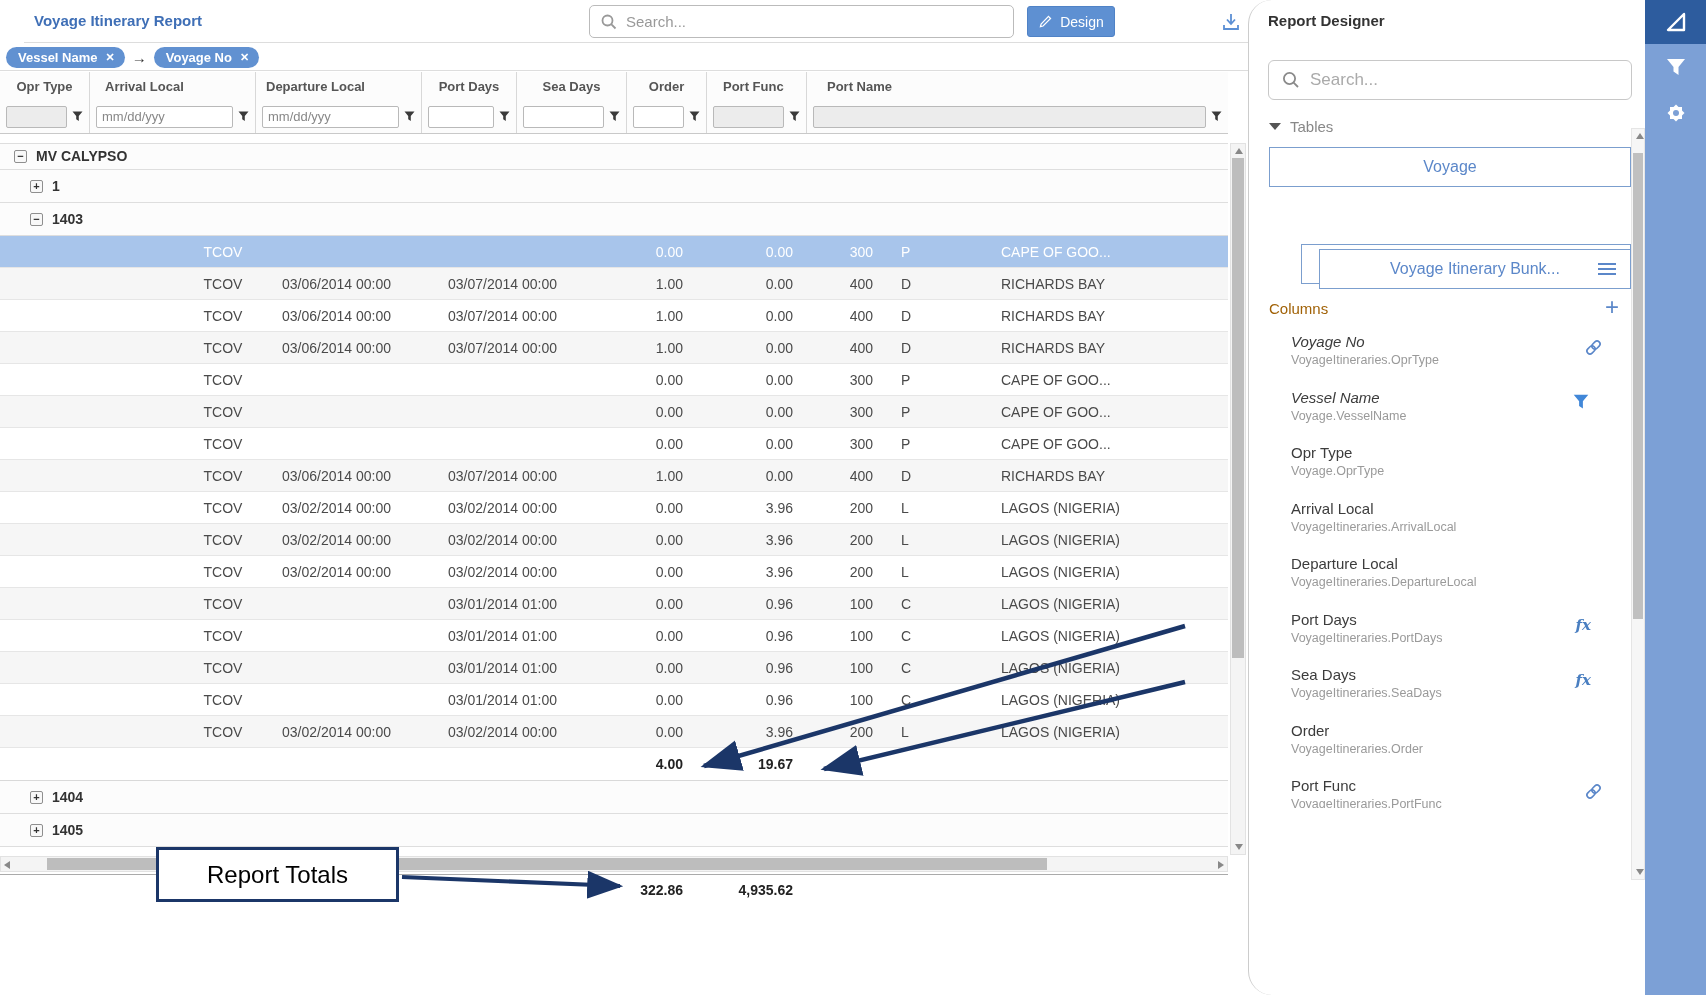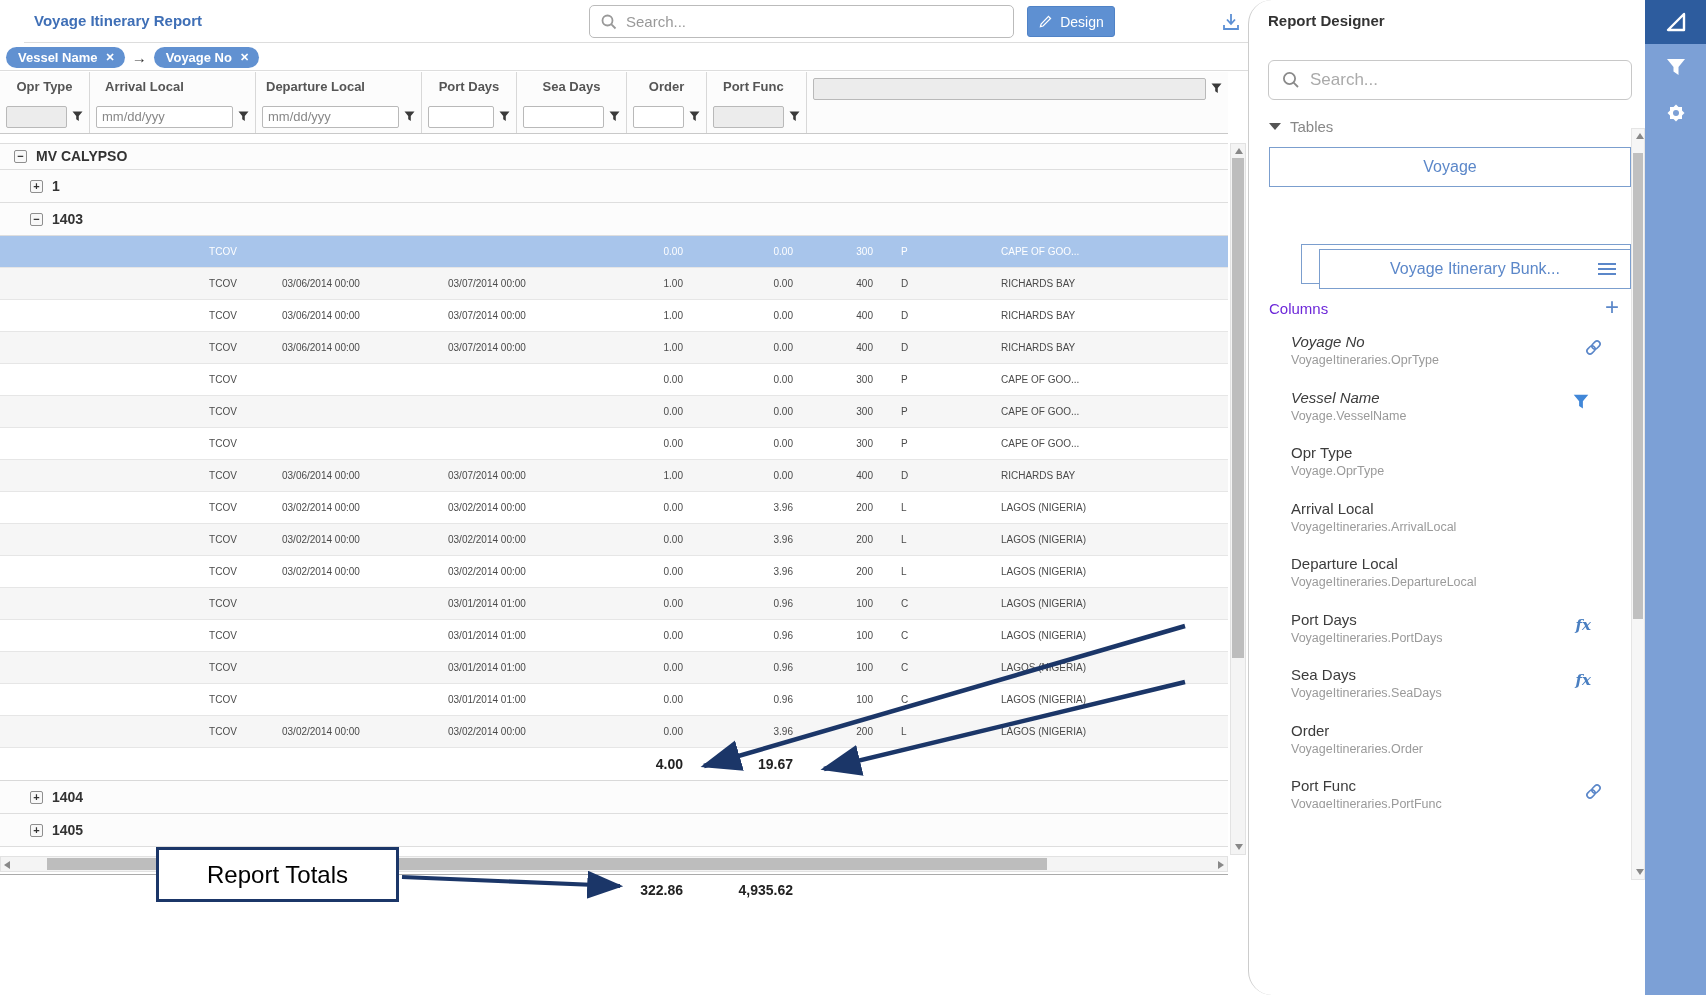--- a/index.html
+++ b/index.html
@@ -35,21 +35,21 @@
   .funnel { flex:0 0 auto; cursor:pointer; display:flex; }
 
   
   .c-group { width:178px; } .c-opr { width:90px; } .c-arr { width:166px; } .c-dep { width:166px; }
   .c-pd { width:95px; } .c-sd { width:110px; } .c-ord { width:80px; } .c-pf { width:100px; } .c-pn { flex:1; min-width:0; }
   .al { padding-left:14px; } .ac { text-align:center; } .ar { text-align:right; padding-right:12px; }
 
   
   .grid-body { position:absolute; left:0; top:135px; width:1228px; height:721px; overflow:hidden; background:#fff; }
   .row { display:flex; width:100%; border-bottom:1px solid #e6e6e6; }
-  .row.data { height:32px; line-height:32px; font-size:10px; color:#4a4a4a; }
+  .row.data { height:32px; line-height:32px; font-size:14px; color:#4a4a4a; }
   .row.data.stripe { background:#f6f6f6; }
   .row.data.selected { background:#a8c5eb; color:#fff; }
   .row .cell { white-space:nowrap; overflow:hidden; }
   .row.group { height:33px; line-height:33px; background:#fcfcfc; border-bottom:1px solid #dedede; font-size:14px; font-weight:bold; color:#333; align-items:center; }
   .row.group.first { margin-top:8px; height:27px; line-height:27px; border-top:1px solid #dedede; }
   .expander { width:13px; height:13px; border:1px solid #8f8f8f; border-radius:2px; background:#f8f8f8; color:#333; font-size:11px; line-height:11px; text-align:center; display:inline-block; margin-right:9px; cursor:pointer; flex:0 0 auto; }
   .lvl0 { margin-left:14px; } .lvl1 { margin-left:30px; }
   .row.subtotal { height:33px; line-height:33px; background:#fff; font-size:14px; font-weight:bold; color:#222; border-bottom:1px solid #d9d9d9; }
 
   
@@ -70,21 +70,21 @@
   .panel { position:absolute; left:1248px; top:0; width:397px; height:995px; background:#fff; border-left:1px solid #ccc;border-radius:24px; }
   .panel-title { position:absolute; left:19px; top:12px; font-size:15px; font-weight:bold; color:#333; }
   .panel-search { position:absolute; left:19px; top:60px; width:364px; height:40px; border:1px solid #c8c8c8; border-radius:6px; display:flex; align-items:center; padding:0 12px; }
   .panel-search input { border:none; outline:none; flex:1; font-size:17px; color:#555; margin-left:9px; font-family:inherit; background:transparent; }
   .panel-search input::placeholder { color:#aaa; }
   .tables-hdr { position:absolute; left:20px; top:118px; display:flex; align-items:center; gap:9px; font-size:15px; color:#888; cursor:pointer; }
   .tri-dn { width:0; height:0; border-left:6px solid transparent; border-right:6px solid transparent; border-top:7px solid #555; }
   .tbl-box { position:absolute; height:40px; border:1px solid #7b9ece; background:#fff; color:#5b87c9; font-size:16px; display:flex; align-items:center; justify-content:center; cursor:pointer; }
   .tbl-box .ham { position:absolute; right:14px; top:13px; width:18px; }
   .ham i { display:block; height:2px; background:#5b87c9; margin-bottom:3px; }
-  .cols-hdr { position:absolute; left:20px; top:300px; font-size:15px; color:#6d28d9; }
+  .cols-hdr { position:absolute; left:20px; top:300px; font-size:15px; color:#a16207; }
   .cols-plus { position:absolute; left:356px; top:295px; font-size:24px; color:#5b87c9; cursor:pointer; line-height:24px; }
   .cols-list { position:absolute; left:0; top:330px; width:382px; height:478px; overflow:hidden; }
   .col-item { position:relative; height:55.5px; padding-left:42px; cursor:pointer; }
   .col-name { font-size:15px; color:#3c3c3c; padding-top:3px; }
   .col-name.it { font-style:italic; }
   .col-path { font-size:12.5px; color:#9a9a9a; margin-top:3px; }
   .col-icon { position:absolute; right:36px; top:8px; }
   .fx { font-family:"DejaVu Serif", serif; font-style:italic; font-weight:bold; color:#4a7fc1; font-size:15px; }
   .pscroll { position:absolute; left:382px; top:128px; width:14px; height:752px; background:#f6f6f6; border:1px solid #e5e5e5; }
   .pthumb { position:absolute; left:1px; top:24px; width:10px; height:466px; background:#c0c0c0; }
@@ -215,20 +215,21 @@
         <div class="hfilter">
           <input class="finput disabled" disabled="" style="">
           <div class="funnel">
             <svg width="11" height="11" viewBox="0 0 11 11">
               <path d="M0.5 0.5 H10.5 L6.8 5 V10 L4.2 8.2 V5 Z" fill="#3a3a3a"></path>
             </svg>
           </div>
         </div>
       </div>
       <div class="hcol c-pn">
+        <div class="hlabel" style="padding-left: 20px;">Port Name</div>
         <div class="hfilter">
           <input class="finput disabled" disabled="" style="">
           <div class="funnel">
             <svg width="11" height="11" viewBox="0 0 11 11">
               <path d="M0.5 0.5 H10.5 L6.8 5 V10 L4.2 8.2 V5 Z" fill="#3a3a3a"></path>
             </svg>
           </div>
         </div>
       </div>
     </div>

